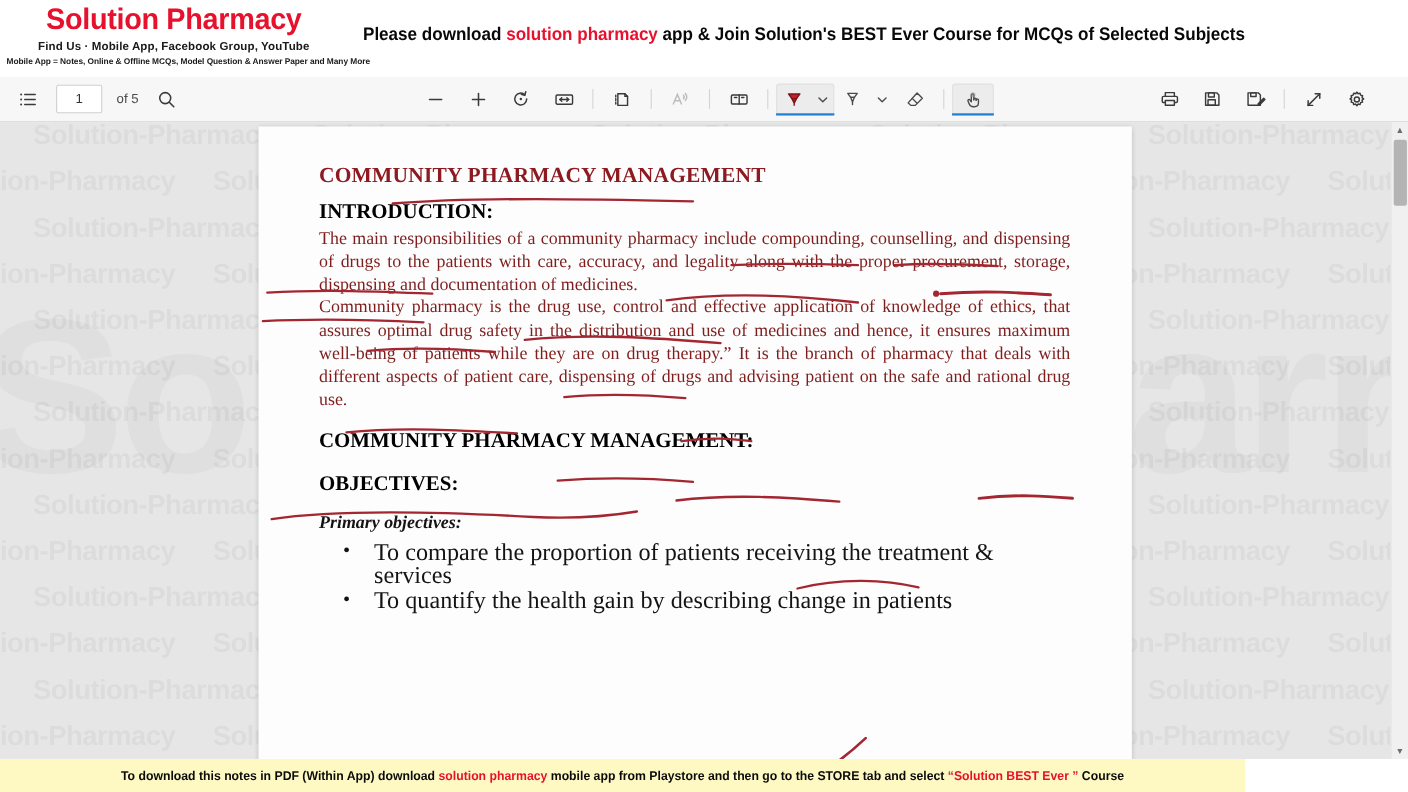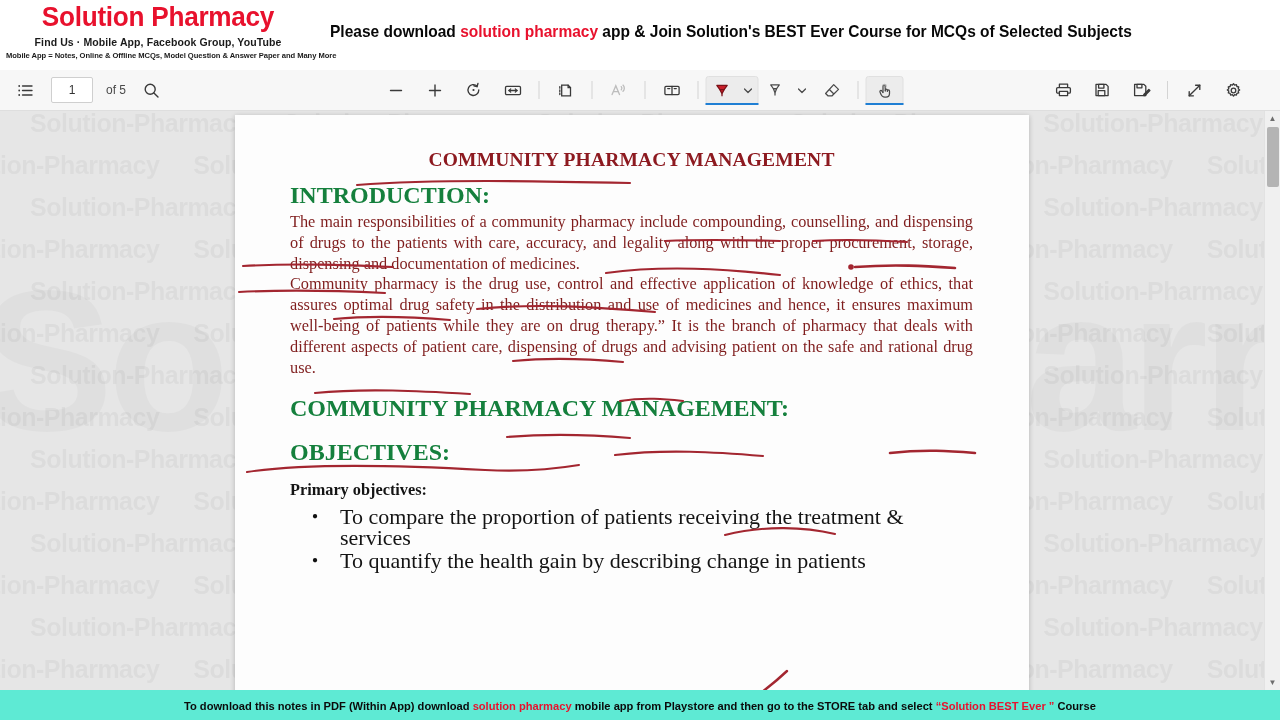--- a/index.html
+++ b/index.html
@@ -178,47 +178,48 @@
     box-shadow: 0 1px 5px rgba(0,0,0,0.22);
     overflow: hidden;
   }
   .page-inner {
     position: relative;
     padding: 34px 56px 0 55px;
     font-family: "Liberation Serif", serif;
     color: #141414;
   }
   .doc-title {
-    text-align: center;
+    text-align: left;
     font-size: 19.5px;
     font-weight: bold;
     color: #8d1a20;
     letter-spacing: 0.2px;
     margin-bottom: 9px;
     position: relative;
     z-index: 2;
   }
   .h2 {
-    font-size: 24px;
-    font-weight: bold;
-    color: #15803d;
+    font-size: 19px;
+    font-weight: bold;
+    color: #000000;
     margin: 11px 0 3px;
     position: relative; z-index: 2;
   }
   .h2.tight { margin-top: 17px; }
   .body-p {
     font-size: 16.3px;
     line-height: 20.8px;
     text-align: justify;
     color: #7f1d1d;
     position: relative; z-index: 2;
   }
   .subhead {
     font-size: 16.3px;
     font-weight: bold;
+    font-style: italic;
     margin: 14px 0 6px;
     position: relative; z-index: 2;
   }
   ul.objlist {
     list-style: none;
     margin: 0 0 0 22px;
     position: relative; z-index: 2;
   }
   ul.objlist li {
     font-size: 22px;
@@ -257,22 +258,22 @@
   .vscroll .thumb {
     position: absolute; left: 2px; top: 16px;
     width: 12px; height: 60px;
     background: #b4b4b4; border-radius: 2px;
     cursor: pointer;
   }
 
   
   .bottom-banner {
     position: absolute; left: 0; top: 690px;
-    width: 1280px; height: 30px;
-    background: #5eead4;
+    width: 1132px; height: 30px;
+    background: #fef9c3;
     display: flex; align-items: center; justify-content: center;
     overflow: hidden;
   }
   .bottom-text {
     font-size: 11.6px;
     font-weight: bold;
     color: #0b0b0b;
     white-space: nowrap;
     transform: scaleX(0.96);
   }

